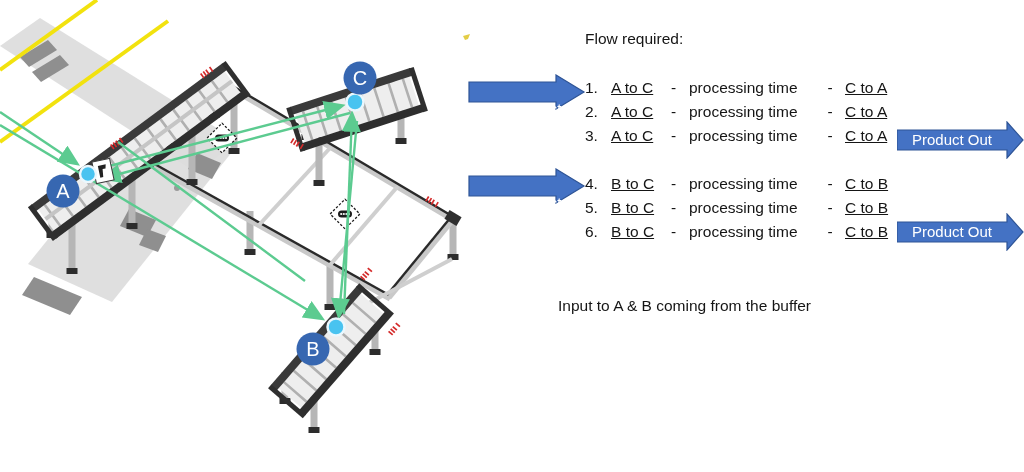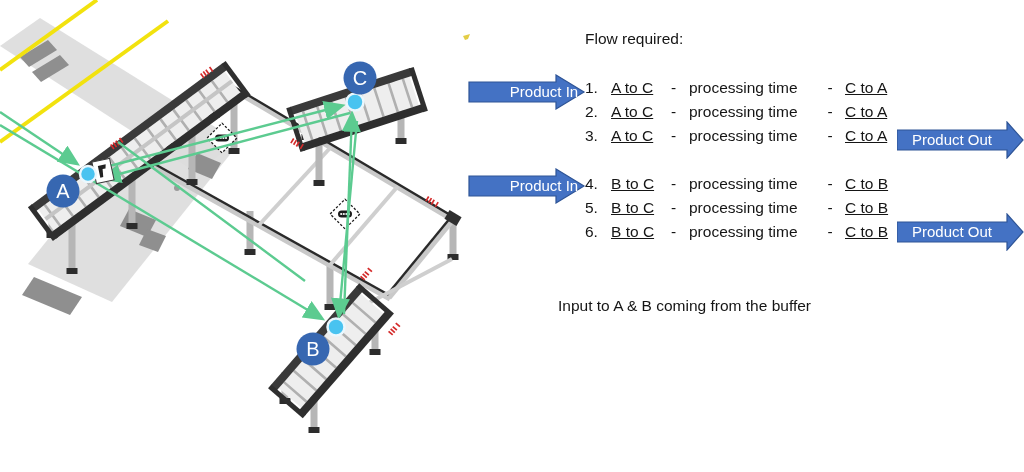--- a/index.html
+++ b/index.html
@@ -18,21 +18,21 @@
   .c-sep{width:18px;}
   .c-step{width:126px;}
   .c-sep2{width:30px;text-align:center;}
   .c-route2{width:64px;text-decoration:underline;}
   .footnote{position:absolute;left:558px;top:297px;font-size:15.5px;}
 
   
   .block-arrow{position:absolute;}
   .block-arrow svg{display:block;}
   .block-arrow .lbl{position:absolute;color:#fff;font-size:15px;text-align:center;}
-  .pi .lbl{left:0;top:8px;width:88px;height:20px;line-height:20px;margin-left:32px;}
+  .pi .lbl{left:0;top:25px;width:88px;height:20px;line-height:20px;margin-left:32px;}
   .po .lbl{left:0;top:9px;width:110px;height:20px;line-height:20px;}
   .arrow-fill{fill:var(--arrow-blue,#4472c4);stroke:var(--arrow-border,#2e5496);stroke-width:1.2;}
 
   
   .floor polygon{fill:var(--floor-gray,#dcdcdc);opacity:.92;}
   .fmark{fill:#8f8f8f;}
   .yellow line{stroke:var(--line-yellow,#f2e20e);stroke-width:4;}
   .rail-l{stroke:var(--rail-light,#c9c9c9);stroke-width:5;}
   .rail-d{stroke:#2a2a2a;stroke-width:2.4;}
   .rail-x{stroke:#cfcfcf;stroke-width:4;}

